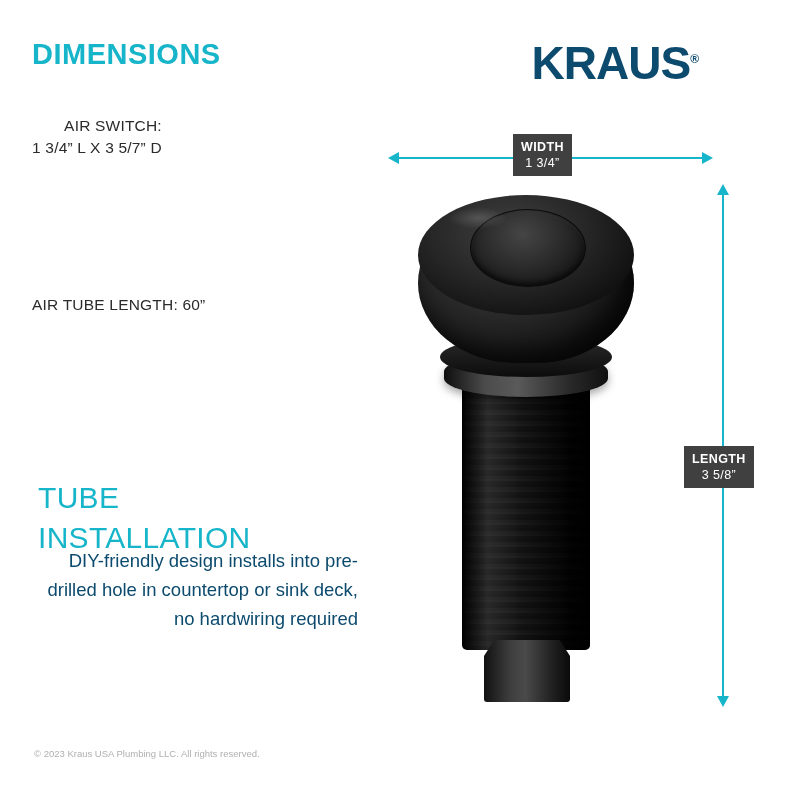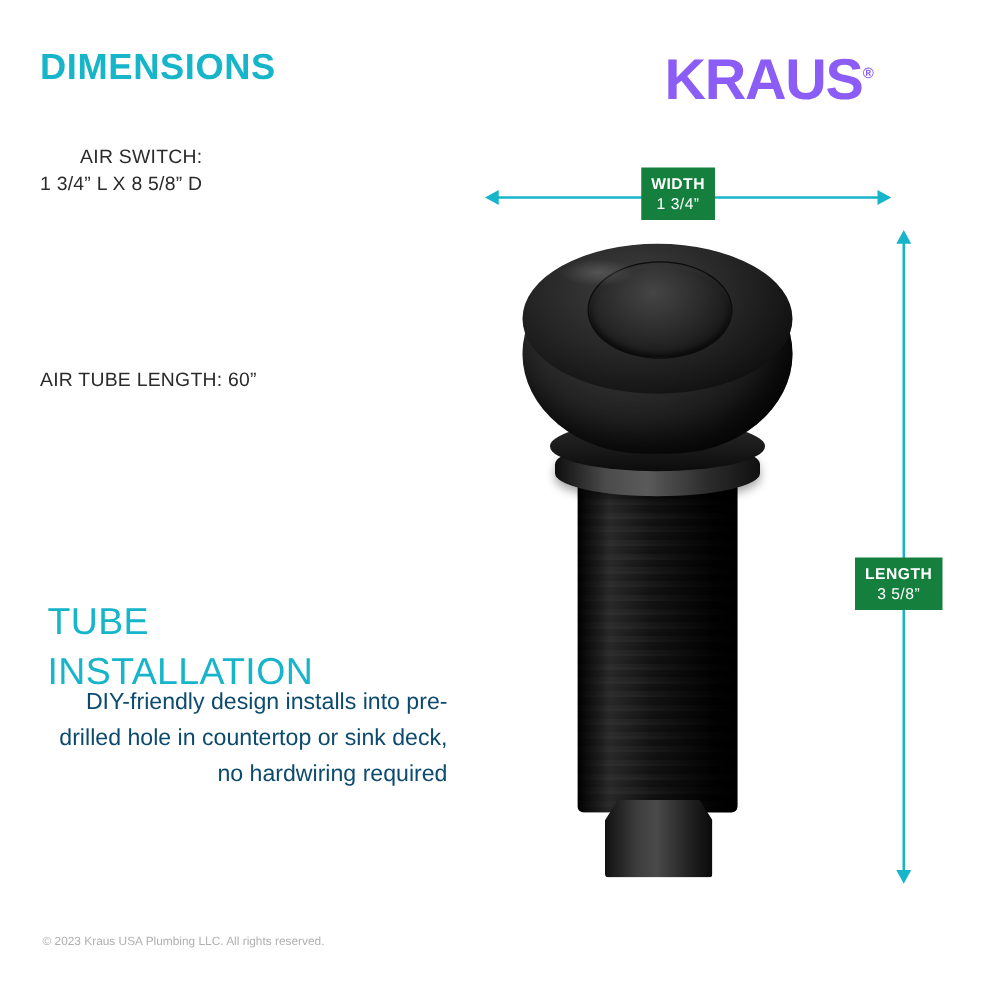--- a/index.html
+++ b/index.html
@@ -83,21 +83,21 @@
 
   
   .logo {
     position: absolute;
     right: 30px;
     top: 36px;
     font-family: "Liberation Sans", sans-serif;
     font-size: 46px;
     font-weight: bold;
     letter-spacing: -1px;
-    color: #8b5cf6;
+    color: #0c4a6e;
   }
   .logo .reg {
     font-size: 12px;
     vertical-align: super;
     font-weight: bold;
   }
 
   
   .product {
     position: absolute;
@@ -227,42 +227,42 @@
     width: 0;
     height: 0;
   }
   .ah-left  { border-top: 6px solid transparent; border-bottom: 6px solid transparent; border-right: 11px solid #17b5c9; }
   .ah-right { border-top: 6px solid transparent; border-bottom: 6px solid transparent; border-left: 11px solid #17b5c9; }
   .ah-up    { border-left: 6px solid transparent; border-right: 6px solid transparent; border-bottom: 11px solid #17b5c9; }
   .ah-down  { border-left: 6px solid transparent; border-right: 6px solid transparent; border-top: 11px solid #17b5c9; }
 
   .callout {
     position: absolute;
-    background: #15803d;
+    background: #404040;
     color: #ffffff;
     font-size: 12.5px;
     font-weight: bold;
     line-height: 16px;
     text-align: center;
     padding: 5px 8px;
     letter-spacing: 0.4px;
     white-space: nowrap;
   }
   .callout .l2 { display: block; font-weight: normal; }
 </style>
 </head>
 <body>
 
 <div id="page">
 
   <div class="heading-dimensions">DIMENSIONS</div>
 
   <div class="spec-block spec-1">
     <div class="spec-title">AIR SWITCH:</div>
-    <div class="spec-value">1 3/4” L X 8 5/8” D</div>
+    <div class="spec-value">1 3/4” L X 3 5/7” D</div>
   </div>
 
 
 
   <div class="spec-block spec-4">
     <div class="spec-title">AIR TUBE LENGTH: 60”</div>
   </div>
 
   <div class="heading-easy">
     <span>TUBE</span><br>

